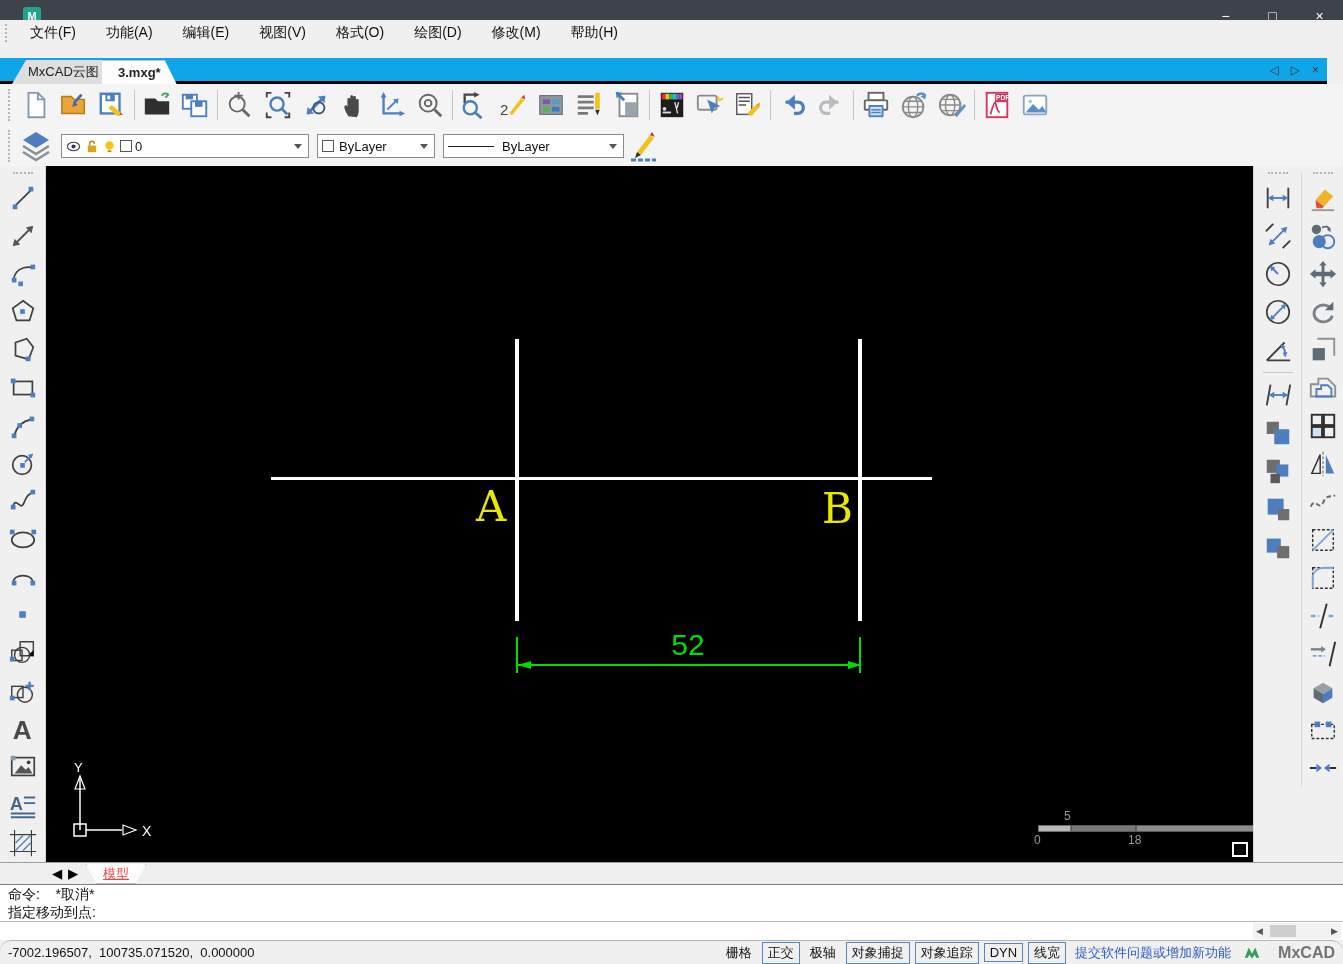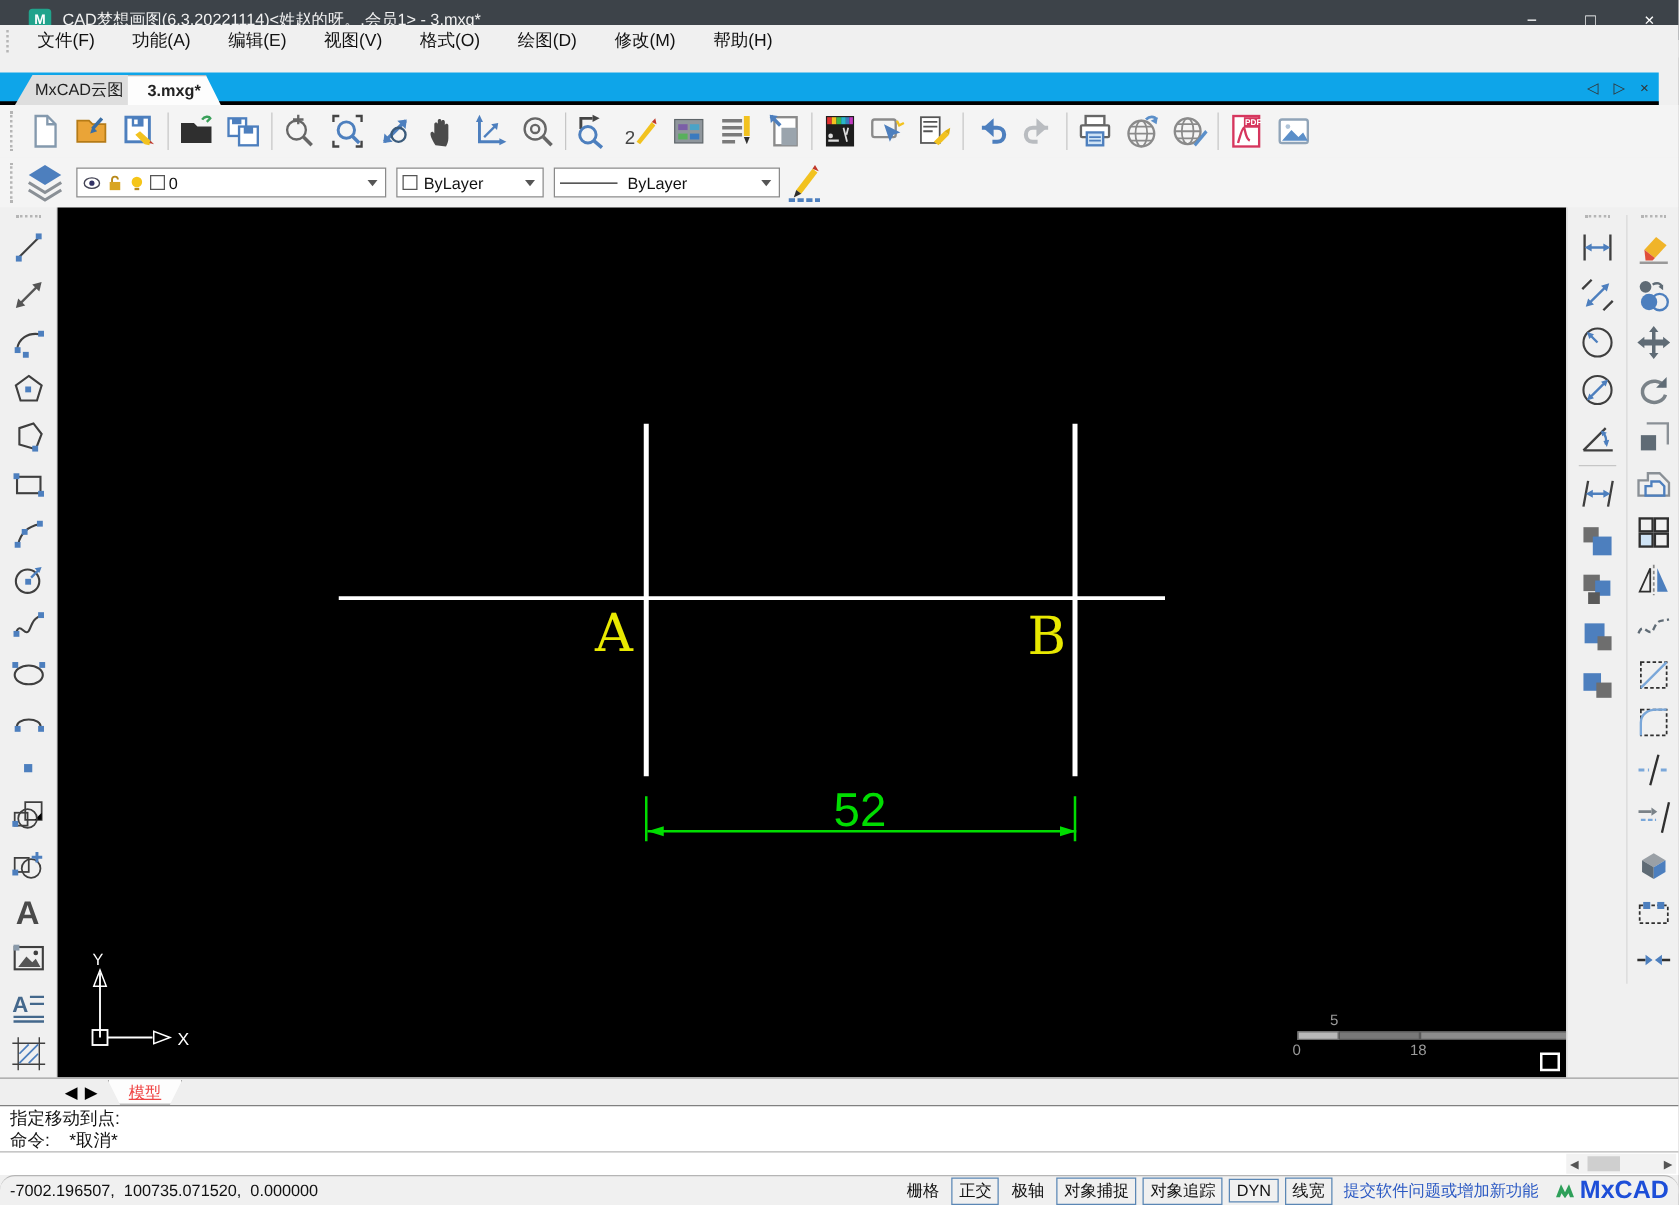--- a/index.html
+++ b/index.html
@@ -44,21 +44,21 @@
 
   
   .left-strip { position:absolute; left:0; top:166px; width:46px; height:696px; background:#f0f0f0; border-right:1px solid #d8d8d8; display:flex; flex-direction:column; align-items:center; padding-top:6px; }
   .left-strip .tbtn, .right-strip .tbtn { width:36px; height:38px; }
   .v-handle { width:20px; height:5px; border-top:2px dotted #b5b5b5; margin-bottom:2px; }
 
   .canvas { position:absolute; left:46px; top:166px; width:1207px; height:696px; background:#000; overflow:hidden; }
   .cad-line { position:absolute; background:#fff; }
   .dim-el { position:absolute; background:#00dd00; }
   .cad-label { position:absolute; color:#e8e800; font-family:"DejaVu Serif",serif; font-size:42px; }
-  .dim-text { position:absolute; left:592px; top:462px; width:100px; text-align:center; color:#00dd00; font-size:38px; }
+  .dim-text { position:absolute; left:592px; top:462px; width:100px; text-align:center; color:#00dd00; font-size:30px; }
   .arrow-l { position:absolute; left:472px; top:495px; width:0; height:0; border-top:4px solid transparent; border-bottom:4px solid transparent; border-right:13px solid #00dd00; }
   .arrow-r { position:absolute; left:802px; top:495px; width:0; height:0; border-top:4px solid transparent; border-bottom:4px solid transparent; border-left:13px solid #00dd00; }
   .scalebar { position:absolute; left:940px; top:645px; width:292px; height:34px; font-size:12px; color:#9a9a9a; }
   .scalebar span { position:absolute; }
   .sb-seg { position:absolute; top:14px; height:7px; }
   .corner-box { position:absolute; left:1186px; top:676px; width:16px; height:15px; border:2px solid #fff; }
 
   .right-strip { position:absolute; right:0; top:166px; width:90px; height:696px; background:#f0f0f0; border-left:1px solid #d8d8d8; }
   .dim-col { position:absolute; left:3px; top:6px; width:42px; display:flex; flex-direction:column; align-items:center; }
   .mod-col { position:absolute; left:47px; top:6px; width:42px; display:flex; flex-direction:column; align-items:center; border-left:1px solid #d8d8d8; }
@@ -79,32 +79,31 @@
   .cmd-scroll { position:absolute; right:2px; bottom:1px; width:88px; height:16px; background:#f2f2f2; display:flex; align-items:center; justify-content:space-between; font-size:9px; color:#555; padding:0 3px; }
   .cmd-thumb { width:26px; height:12px; background:#cfcfcf; margin-right:28px; }
 
   
   .statusbar { position:absolute; left:0; top:940px; right:0; height:24px; background:#f0f0f0; border-top:1px solid #b5b5b5; display:flex; align-items:center; font-size:13px; color:#111;border-radius:12px; }
   .coords { margin-left:8px; white-space:pre; }
   .status-right { margin-left:auto; display:flex; align-items:center; gap:5px; margin-right:8px; }
   .toggle { padding:1px 5px; }
   .toggle.boxed { border:1px solid #5b87b5; }
   .feedback { color:#2b59c3; margin-left:4px; }
-  .brand { display:flex; align-items:center; gap:4px; font-weight:bold; color:#1d4ed8; font-size:20px; margin-left:8px; }
+  .brand { display:flex; align-items:center; gap:18px; font-weight:bold; color:#737373; font-size:16px; margin-left:8px; }
 
   svg { display:block; }
 </style>
 </head>
 <body>
 
 <div id="app">
 
   <div class="titlebar">
     <div class="appicon">M</div>
-    <div class="title-text">CAD梦想画图(6.3.20221114)&lt;姓赵的呀。,会员1&gt; - 3.mxg*</div>
     <div class="win-controls">
       <div class="win-btn">−</div>
       <div class="win-btn">□</div>
       <div class="win-btn">×</div>
     </div>
   </div>
 
   <div class="menubar">
     <div class="menu-handle"></div>
     <div class="menu-item">文件(F)</div>
@@ -733,22 +732,22 @@
   <div class="sheetbar">
     <div class="sheet-nav">
       <button>◀</button>
       <button>▶</button>
     </div>
     <div class="model-tab">模型</div>
   </div>
 
   <div class="command">
     <div class="cmd-history">
+      <div class="cmd-line">命令:    *取消*</div>
       <div class="cmd-line">指定移动到点:</div>
-      <div class="cmd-line">命令:    *取消*</div>
     </div>
     <div class="cmd-scroll">
       <span>◀</span>
       <span class="cmd-thumb"></span>
       <span>▶</span>
     </div>
   </div>
 
   <div class="statusbar">
     <div class="coords">-7002.196507,  100735.071520,  0.000000</div>

